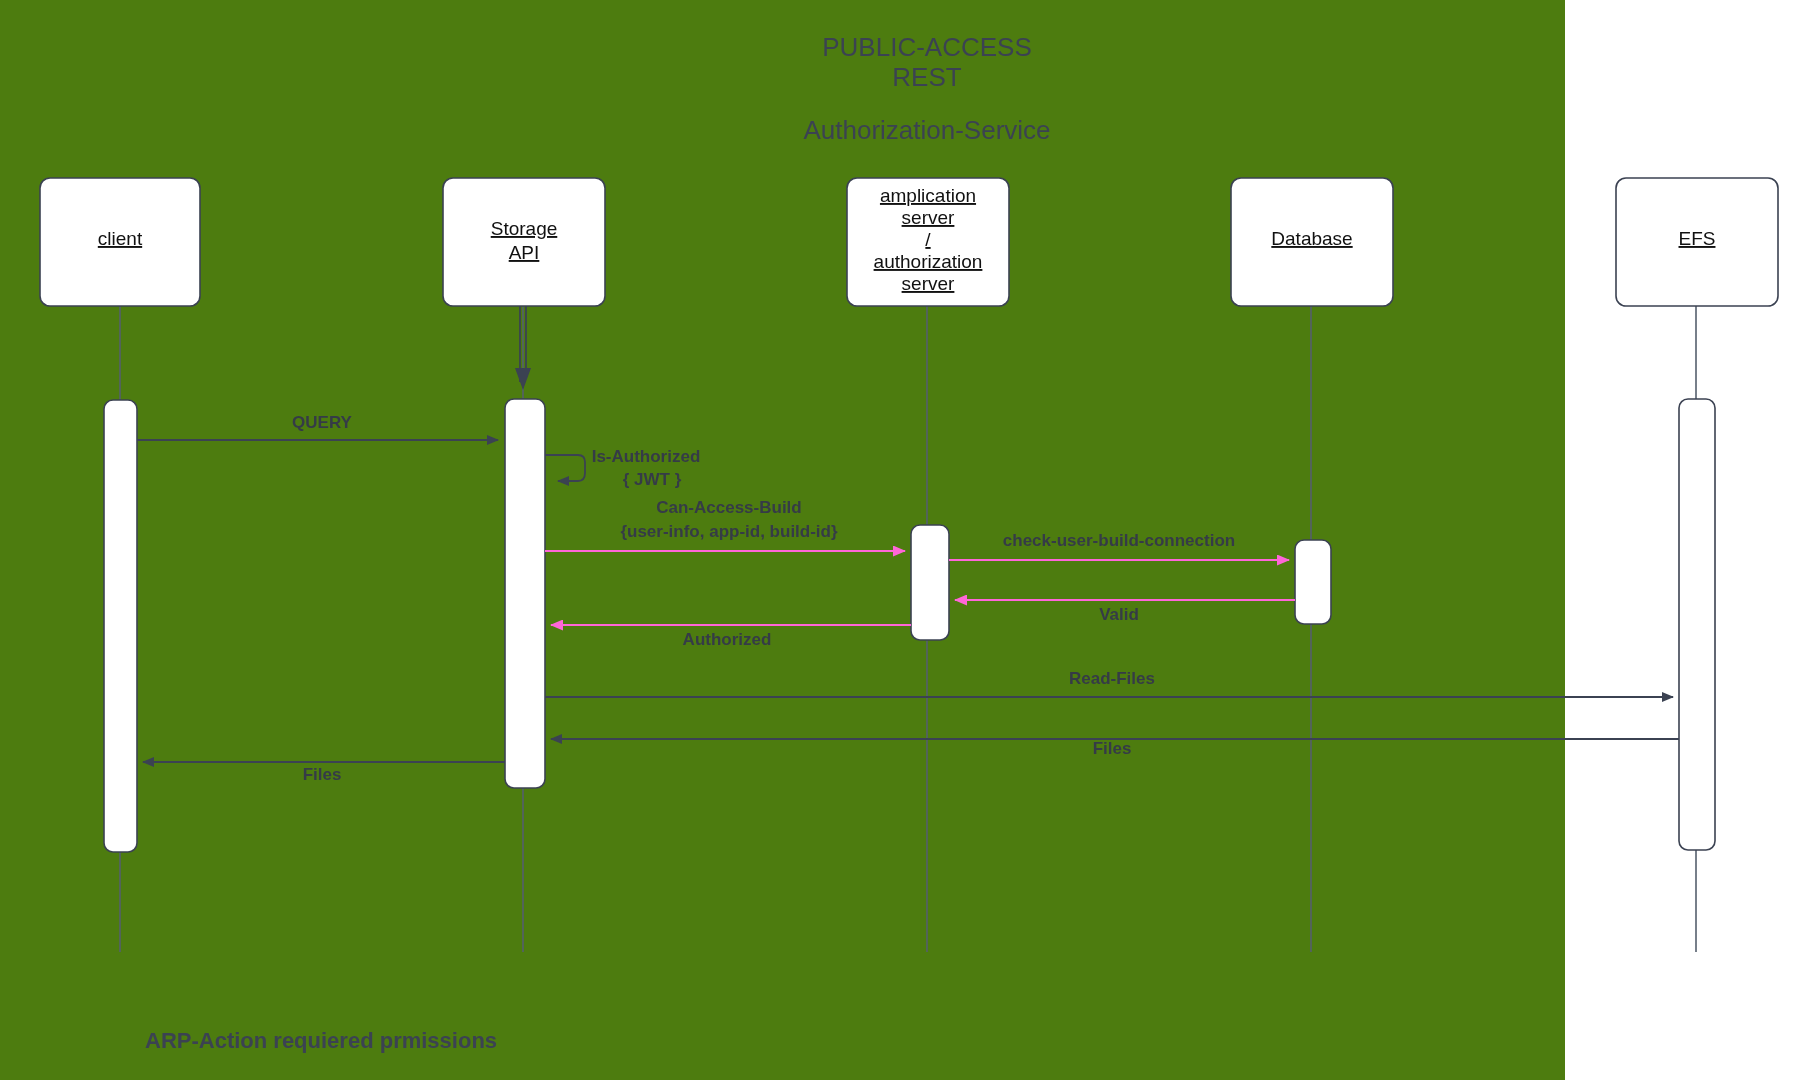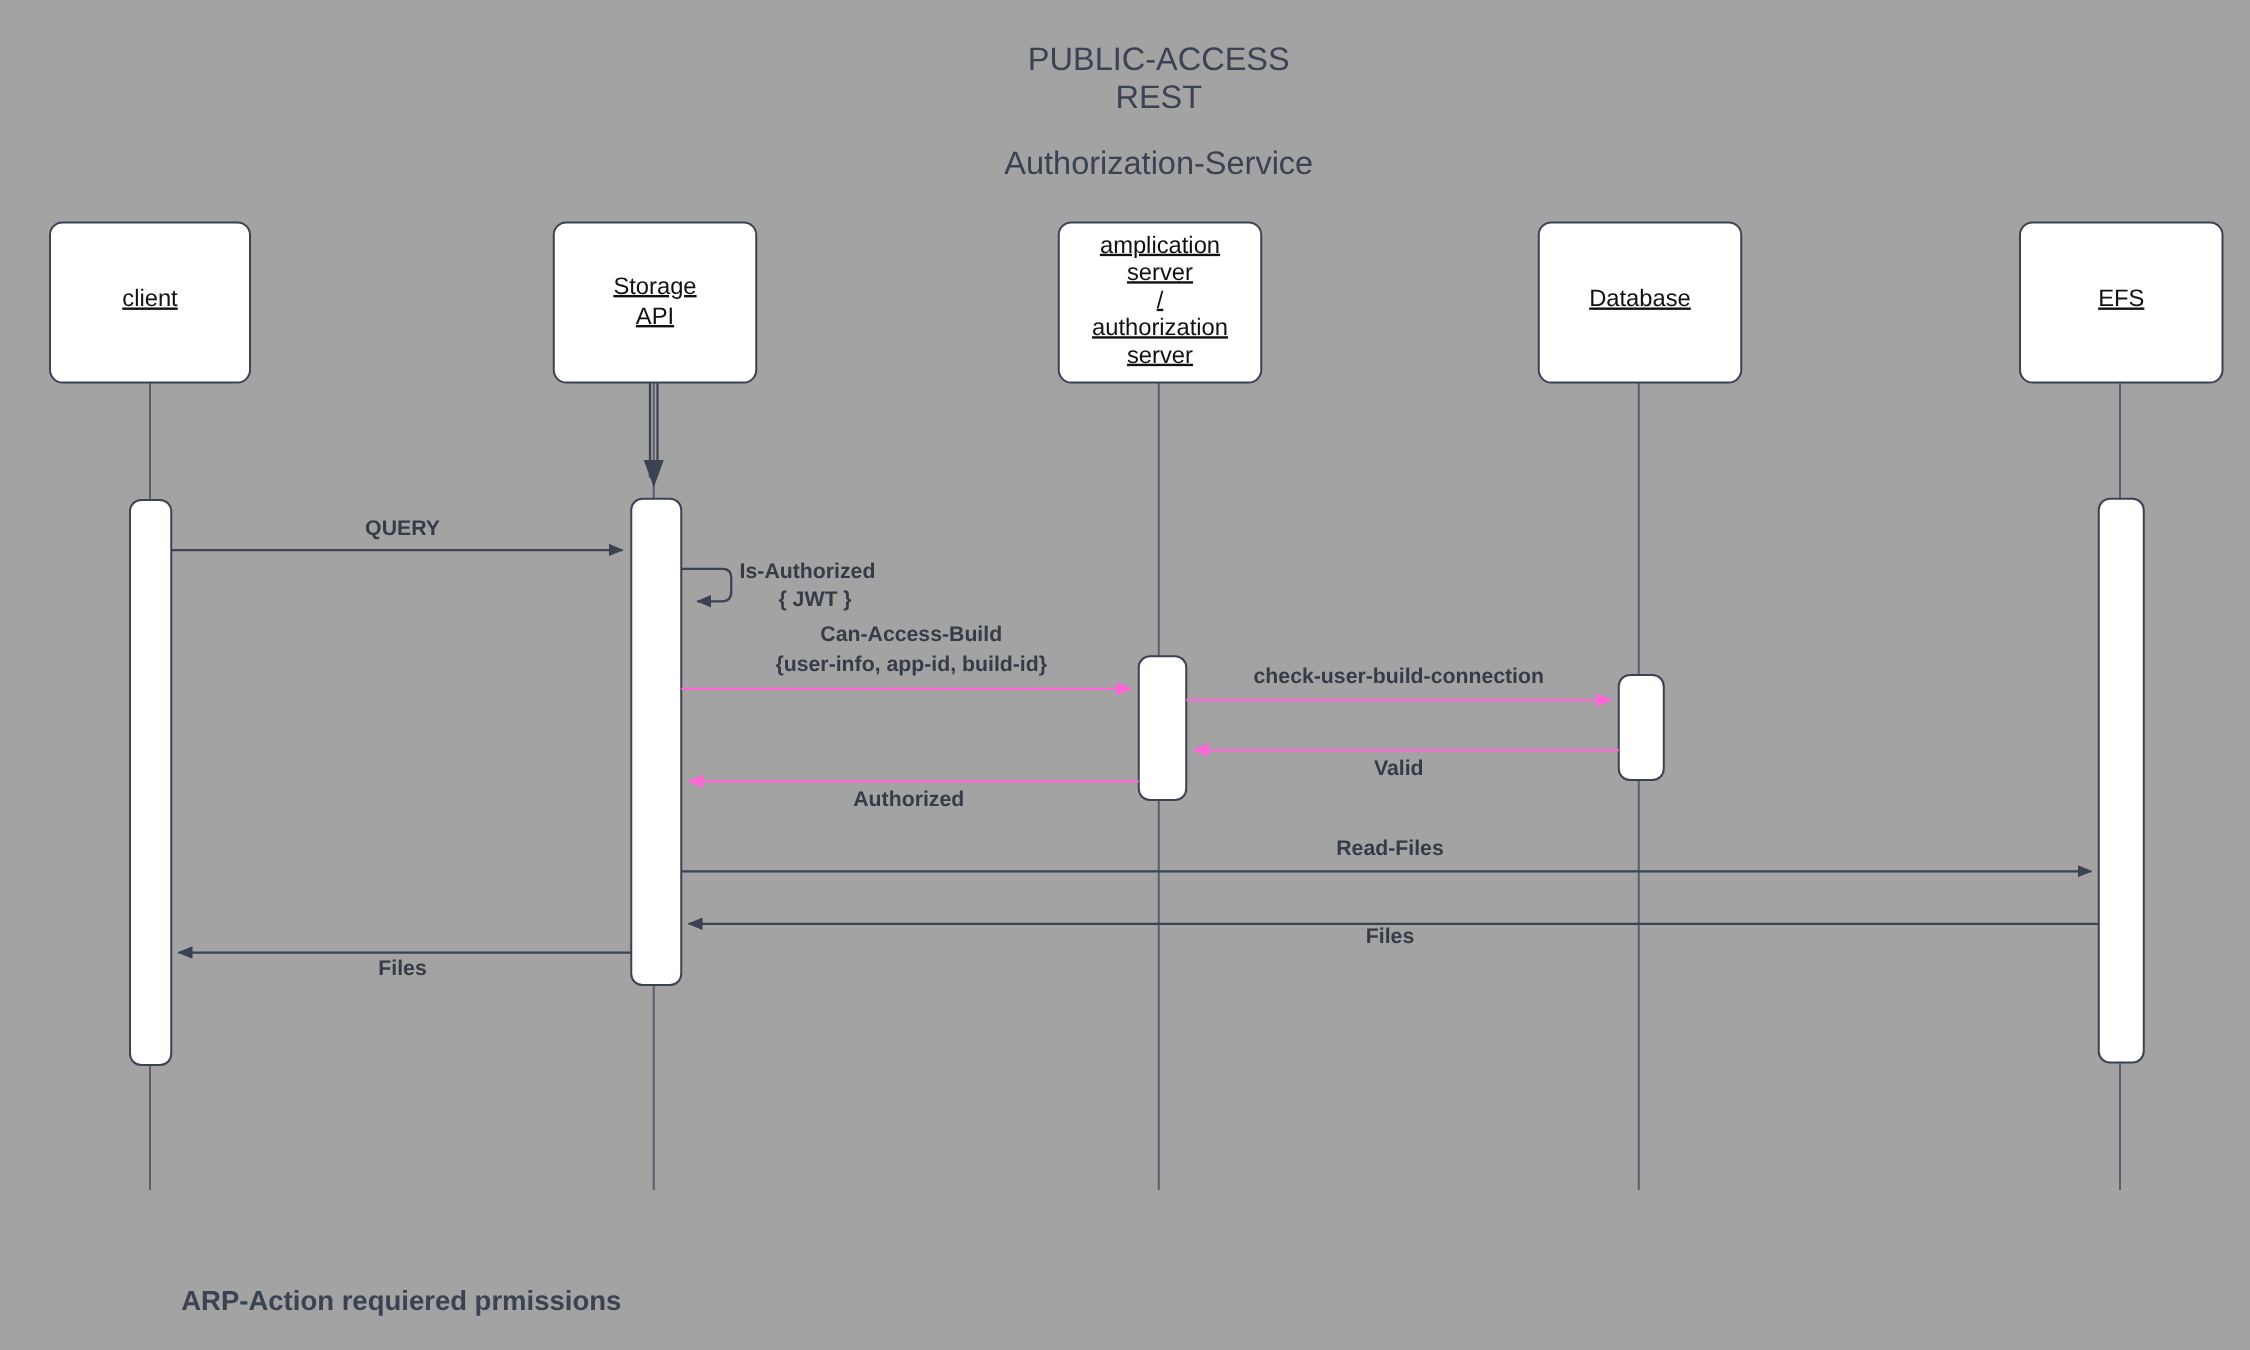--- a/index.html
+++ b/index.html
@@ -8,23 +8,23 @@
     background: #ffffff;
   }
   body {
     width: 1800px;
     height: 1080px;
     overflow: hidden;
     font-family: "Liberation Sans", sans-serif;
   }
   #canvas {
     position: relative;
-    width: 1800px;
+    width: 1565px;
     height: 1080px;
-    background: #a3a3a3;
+    background: #4d7c0f;
   }
   svg.diagram {
     position: absolute;
     left: 0;
     top: 0;
     width: 1800px;
     height: 1080px;
   }
   .title-text {
     font-family: "Liberation Sans", sans-serif;

